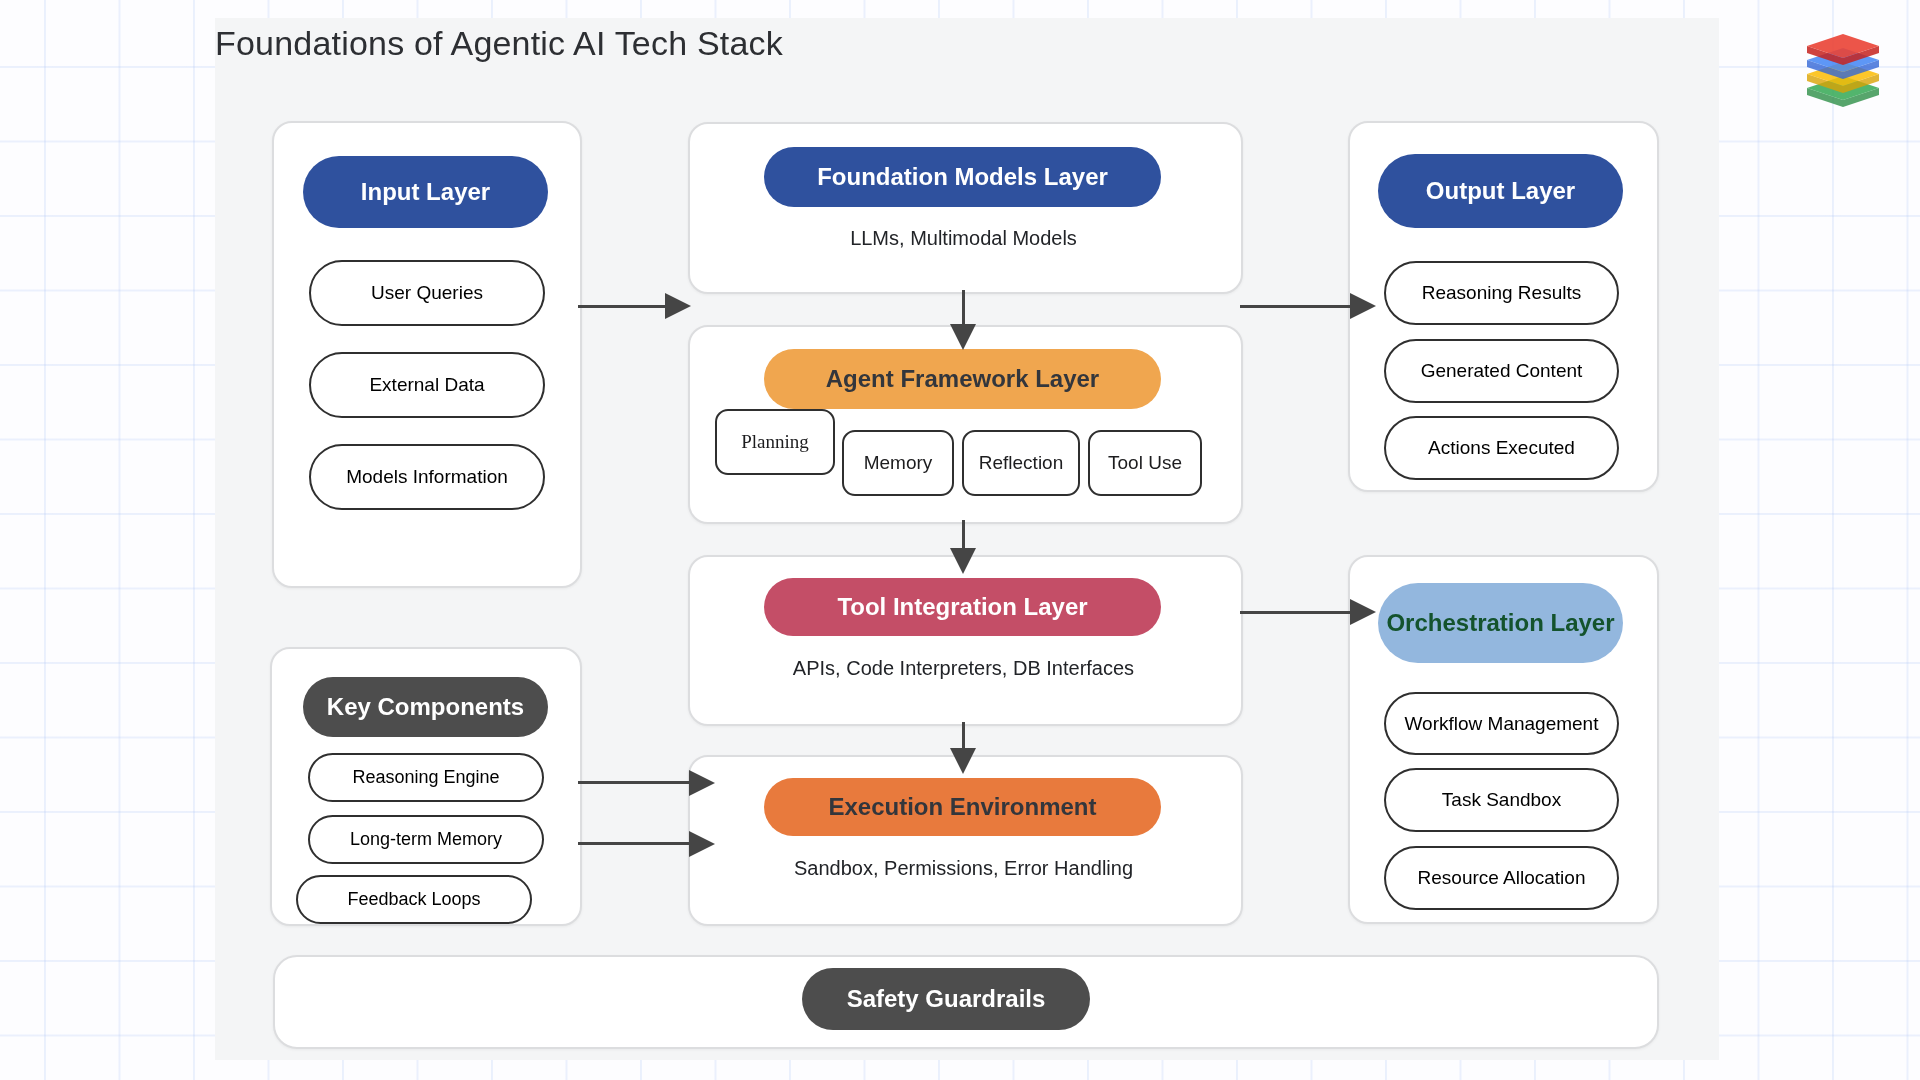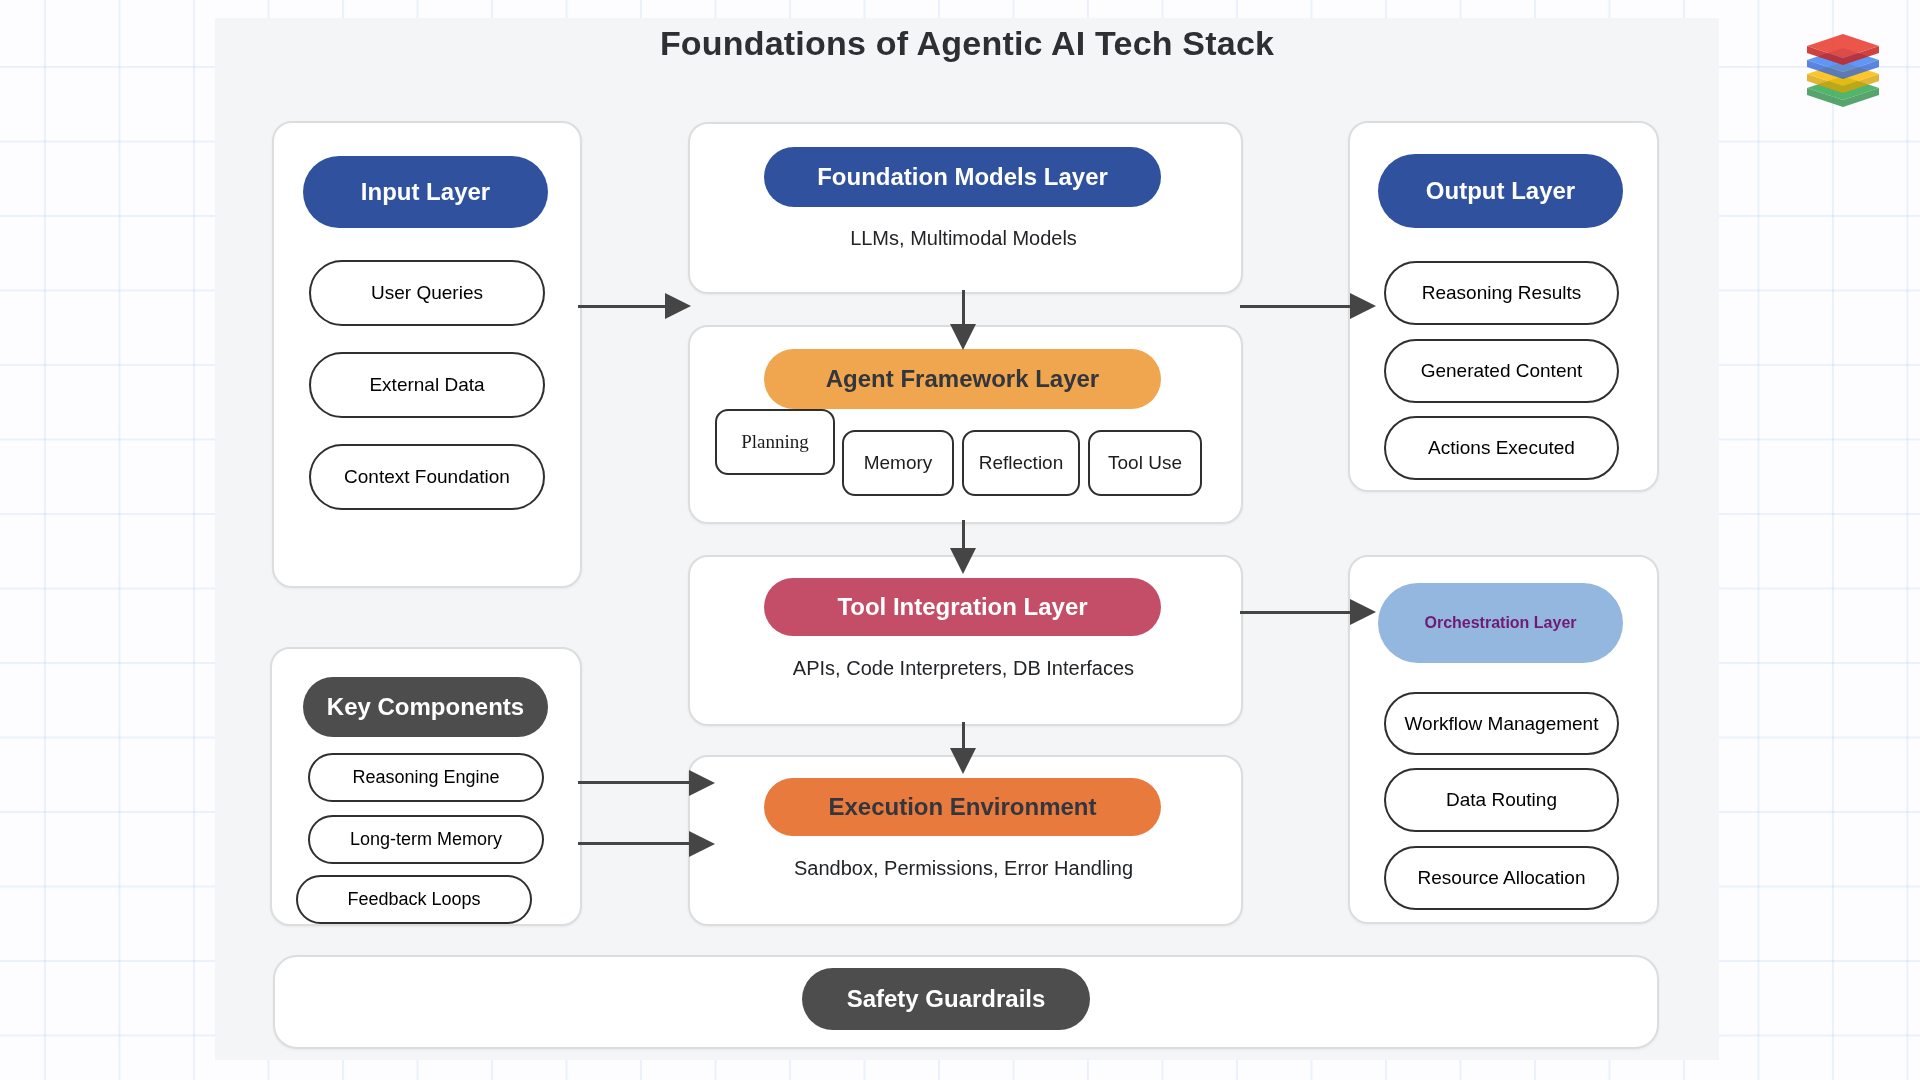--- a/index.html
+++ b/index.html
@@ -12,36 +12,36 @@
       linear-gradient(to bottom, rgba(170,195,245,0.22) 1.5px, transparent 1.5px);
     background-size:74.5px 74.5px;
     background-position:44px 66px;
   }
   .abs{position:absolute;}
   #diagram-bg{
     left:215px;top:18px;width:1504px;height:1042px;
     background:#f4f5f6;
   }
   .title{
-    left:215px;top:24px;width:1504px;text-align:center;
-    font-size:34px;font-weight:bold;color:#2d2f33;letter-spacing:.2px;
+    left:215px;top:24px;width:1504px;text-align:left;
+    font-size:34px;font-weight:normal;color:#2d2f33;letter-spacing:.2px;
   }
   .card{
     background:#ffffff;border:2px solid #dcdddf;border-radius:20px;
     box-shadow:0 1px 3px rgba(0,0,0,0.05);
   }
   .pill{
     border-radius:44px;display:flex;align-items:center;justify-content:center;
     font-weight:bold;font-size:24px;line-height:1.1;text-align:center;
   }
   .pill.blue{background:#2f519e;color:#ffffff;}
   .pill.amber{background:#f0a64f;color:#33363c;}
   .pill.rose{background:#c44e67;color:#ffffff;}
   .pill.orange{background:#e87a3d;color:#33363c;}
-  .pill.lightblue{background:#93b7de;color:#701a75;font-size:16px;}
+  .pill.lightblue{background:#93b7de;color:#14532d;font-size:24px;}
   .pill.dark{background:#4d4d4d;color:#ffffff;}
   .row{
     background:#fff;border:2.5px solid #2f2f2f;border-radius:34px;
     display:flex;align-items:center;justify-content:center;
     font-size:19px;color:#000000;text-align:center;
   }
   .subbox{
     background:#fff;border:2.5px solid #2f2f2f;border-radius:13px;
     display:flex;align-items:center;justify-content:center;
     font-size:19px;color:#1d1d1f;
@@ -75,21 +75,21 @@
 
     <path d="M1 12 L37 24 L73 12 L73 19 L37 31 L1 19 Z" fill="#c5221f" opacity="0.85"></path>
     <path d="M37 0 L73 12 L37 24 L1 12 Z" fill="#ea4335" opacity="0.9"></path>
   </svg>
 </div>
 
 <div class="abs card" style="left:272px;top:121px;width:306px;height:463px;"></div>
 <div class="abs pill blue" style="left:303px;top:156px;width:245px;height:72px;">Input Layer</div>
 <div class="abs row" style="left:309px;top:260px;width:232px;height:62px;">User Queries</div>
 <div class="abs row" style="left:309px;top:352px;width:232px;height:62px;">External Data</div>
-<div class="abs row" style="left:309px;top:444px;width:232px;height:62px;">Context Foundation</div>
+<div class="abs row" style="left:309px;top:444px;width:232px;height:62px;">Models Information</div>
 
 <div class="abs card" style="left:688px;top:122px;width:551px;height:168px;"></div>
 <div class="abs pill blue" style="left:764px;top:147px;width:397px;height:60px;">Foundation Models Layer</div>
 <div class="abs subtitle" style="left:688px;top:227px;">LLMs, Multimodal Models</div>
 
 <div class="abs card" style="left:688px;top:325px;width:551px;height:195px;"></div>
 <div class="abs pill amber" style="left:764px;top:349px;width:397px;height:60px;">Agent Framework Layer</div>
 <div class="abs subbox" style="left:715px;top:409px;width:116px;height:62px;font-family:Liberation Serif, serif;">Planning</div>
 <div class="abs subbox" style="left:842px;top:430px;width:108px;height:62px;">Memory</div>
 <div class="abs subbox" style="left:962px;top:430px;width:114px;height:62px;">Reflection</div>
@@ -105,21 +105,21 @@
 
 <div class="abs card" style="left:1348px;top:121px;width:307px;height:367px;"></div>
 <div class="abs pill blue" style="left:1378px;top:154px;width:245px;height:74px;">Output Layer</div>
 <div class="abs row" style="left:1384px;top:261px;width:231px;height:60px;">Reasoning Results</div>
 <div class="abs row" style="left:1384px;top:339px;width:231px;height:60px;">Generated Content</div>
 <div class="abs row" style="left:1384px;top:416px;width:231px;height:60px;">Actions Executed</div>
 
 <div class="abs card" style="left:1348px;top:555px;width:307px;height:365px;"></div>
 <div class="abs pill lightblue" style="left:1378px;top:583px;width:245px;height:80px;">Orchestration Layer</div>
 <div class="abs row" style="left:1384px;top:692px;width:231px;height:59px;">Workflow Management</div>
-<div class="abs row" style="left:1384px;top:768px;width:231px;height:60px;">Data Routing</div>
+<div class="abs row" style="left:1384px;top:768px;width:231px;height:60px;">Task Sandbox</div>
 <div class="abs row" style="left:1384px;top:846px;width:231px;height:60px;">Resource Allocation</div>
 
 <div class="abs card" style="left:270px;top:647px;width:308px;height:275px;"></div>
 <div class="abs pill dark" style="left:303px;top:677px;width:245px;height:60px;">Key Components</div>
 <div class="abs row" style="left:308px;top:753px;width:232px;height:45px;font-size:18px;">Reasoning Engine</div>
 <div class="abs row" style="left:308px;top:815px;width:232px;height:45px;font-size:18px;">Long-term Memory</div>
 <div class="abs row" style="left:296px;top:875px;width:232px;height:45px;font-size:18px;">Feedback Loops</div>
 
 <div class="abs card" style="left:273px;top:955px;width:1382px;height:90px;border-radius:24px;"></div>
 <div class="abs pill dark" style="left:802px;top:968px;width:288px;height:62px;">Safety Guardrails</div>

